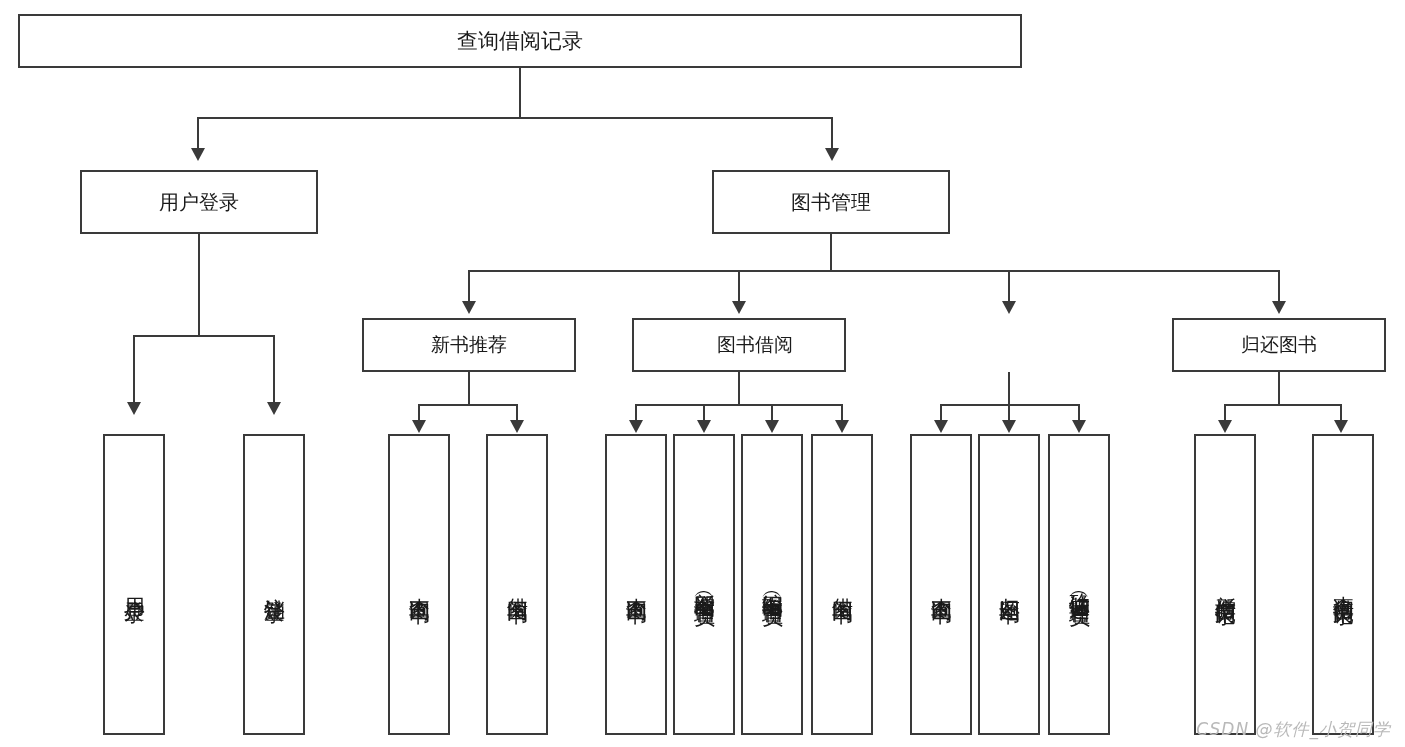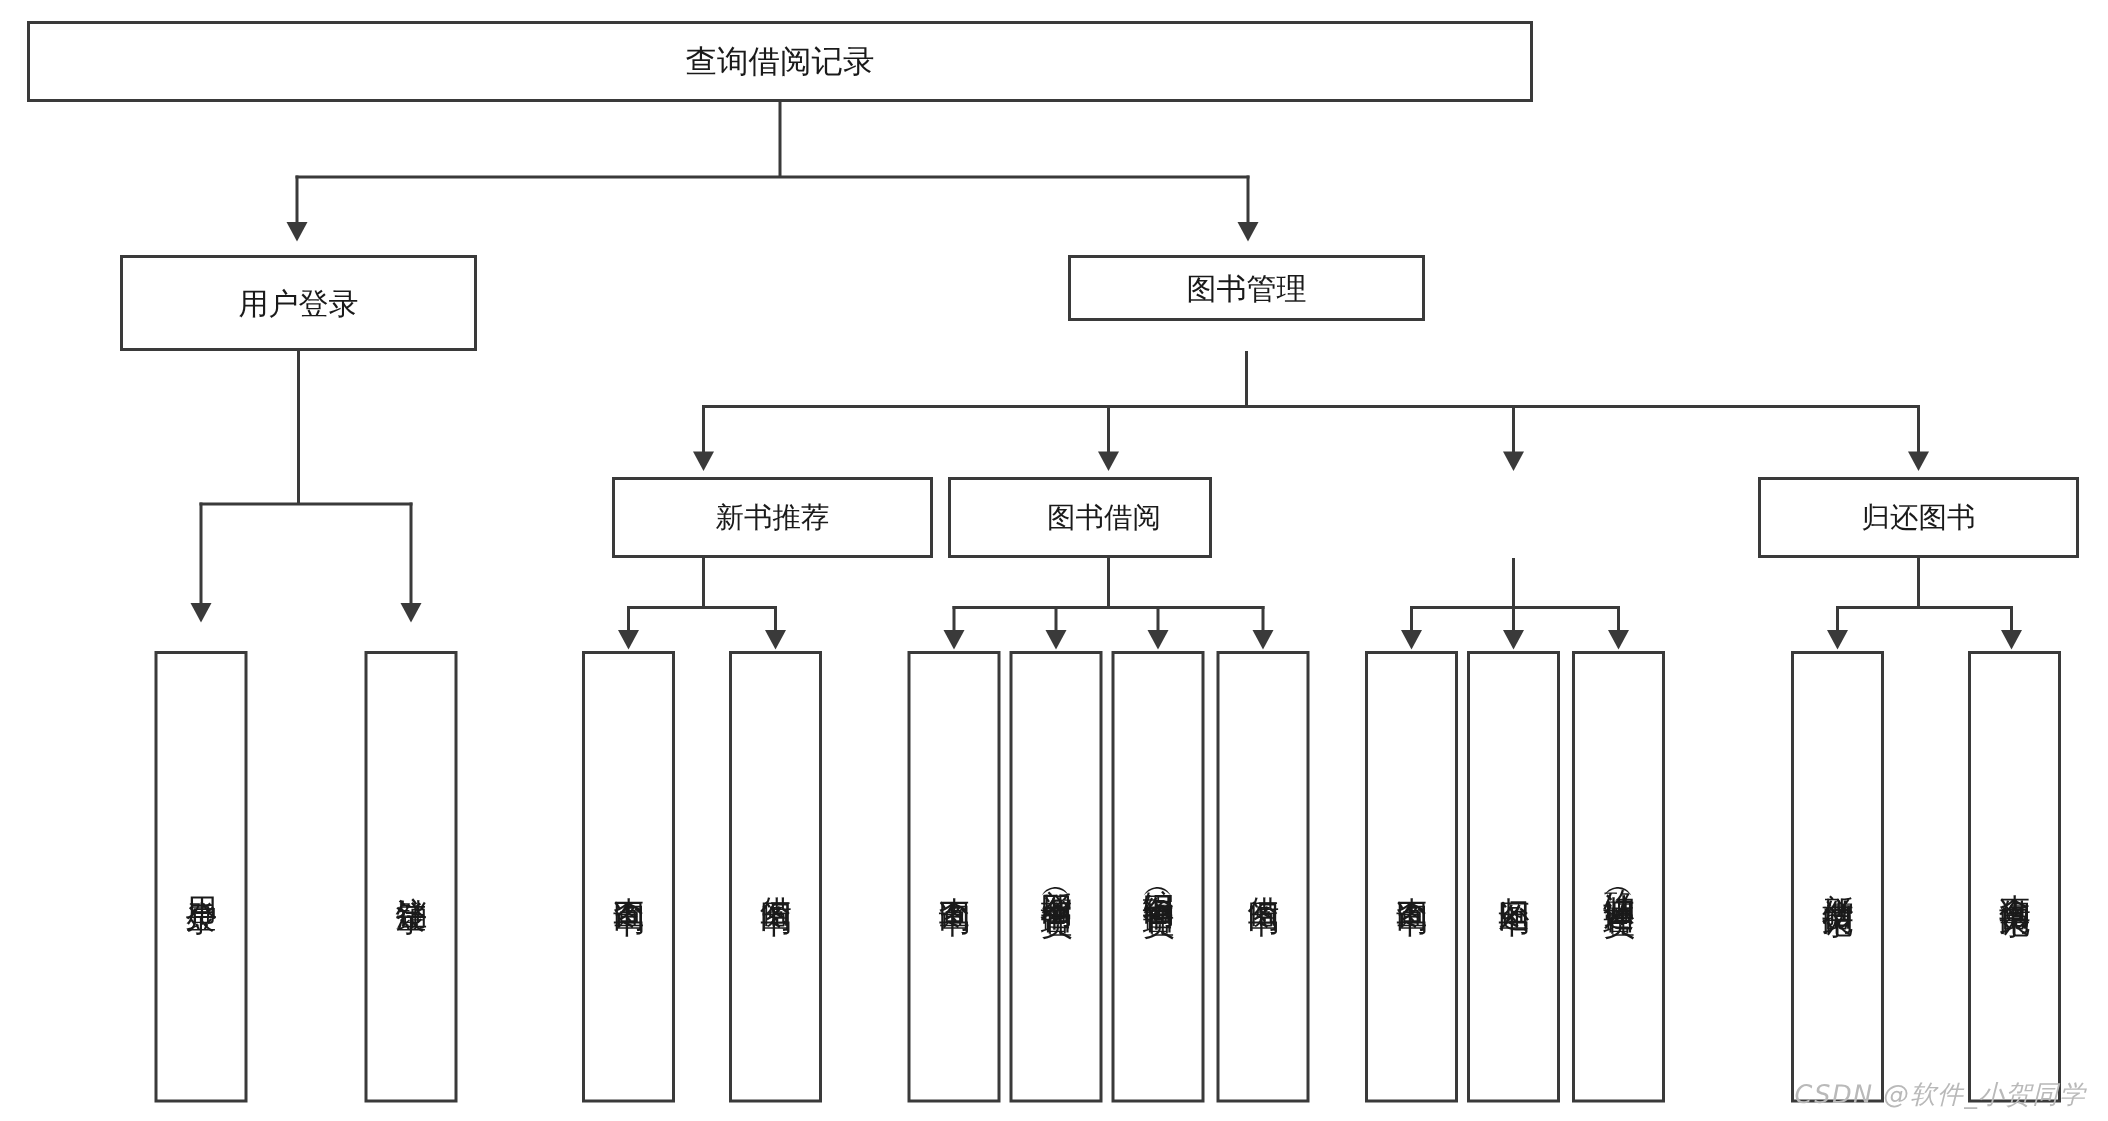--- a/index.html
+++ b/index.html
@@ -82,42 +82,42 @@
   <div class="conn vline" style="left:519px;top:68px;width:2px;height:50px;"></div>
 
   <div class="conn hline" style="left:197px;top:117px;width:636px;height:2px;"></div>
 
   <div class="conn vline" style="left:197px;top:117px;width:2px;height:32px;"></div>
   <div class="arrow" style="left:191px;top:148px;"></div>
   <div class="conn vline" style="left:831px;top:117px;width:2px;height:32px;"></div>
   <div class="arrow" style="left:825px;top:148px;"></div>
 
   <div class="node lvl1" style="left:80px;top:170px;width:238px;height:64px;">用户登录</div>
-  <div class="node lvl1" style="left:712px;top:170px;width:238px;height:44px;">图书管理</div>
+  <div class="node lvl1" style="left:712px;top:170px;width:238px;height:64px;">图书管理</div>
 
   <div class="conn vline" style="left:198px;top:234px;width:2px;height:102px;"></div>
   <div class="conn hline" style="left:133px;top:335px;width:142px;height:2px;"></div>
   <div class="conn vline" style="left:133px;top:335px;width:2px;height:68px;"></div>
   <div class="arrow" style="left:127px;top:402px;"></div>
   <div class="conn vline" style="left:273px;top:335px;width:2px;height:68px;"></div>
   <div class="arrow" style="left:267px;top:402px;"></div>
 
   <div class="conn vline" style="left:830px;top:234px;width:2px;height:37px;"></div>
   <div class="conn hline" style="left:468px;top:270px;width:812px;height:2px;"></div>
   <div class="conn vline" style="left:468px;top:270px;width:2px;height:32px;"></div>
   <div class="arrow" style="left:462px;top:301px;"></div>
   <div class="conn vline" style="left:738px;top:270px;width:2px;height:32px;"></div>
   <div class="arrow" style="left:732px;top:301px;"></div>
   <div class="conn vline" style="left:1008px;top:270px;width:2px;height:32px;"></div>
   <div class="arrow" style="left:1002px;top:301px;"></div>
   <div class="conn vline" style="left:1278px;top:270px;width:2px;height:32px;"></div>
   <div class="arrow" style="left:1272px;top:301px;"></div>
 
-  <div class="node lvl2" style="left:362px;top:318px;width:214px;height:54px;margin-left:46px;">新书推荐</div>
-  <div class="node lvl2" style="left:632px;top:318px;width:176px;height:54px;padding-left:32px;">图书借阅</div>
+  <div class="node lvl2" style="left:362px;top:318px;width:214px;height:54px;">新书推荐</div>
+  <div class="node lvl2" style="left:632px;top:318px;width:214px;height:54px;padding-left:32px;">图书借阅</div>
   <div class="node lvl2" style="left:1172px;top:318px;width:214px;height:54px;">归还图书</div>
 
   <div class="conn vline" style="left:468px;top:372px;width:2px;height:33px;"></div>
   <div class="conn hline" style="left:418px;top:404px;width:100px;height:2px;"></div>
   <div class="conn vline" style="left:418px;top:404px;width:2px;height:17px;"></div>
   <div class="arrow" style="left:412px;top:420px;"></div>
   <div class="conn vline" style="left:516px;top:404px;width:2px;height:17px;"></div>
   <div class="arrow" style="left:510px;top:420px;"></div>
 
   <div class="conn vline" style="left:738px;top:372px;width:2px;height:33px;"></div>

